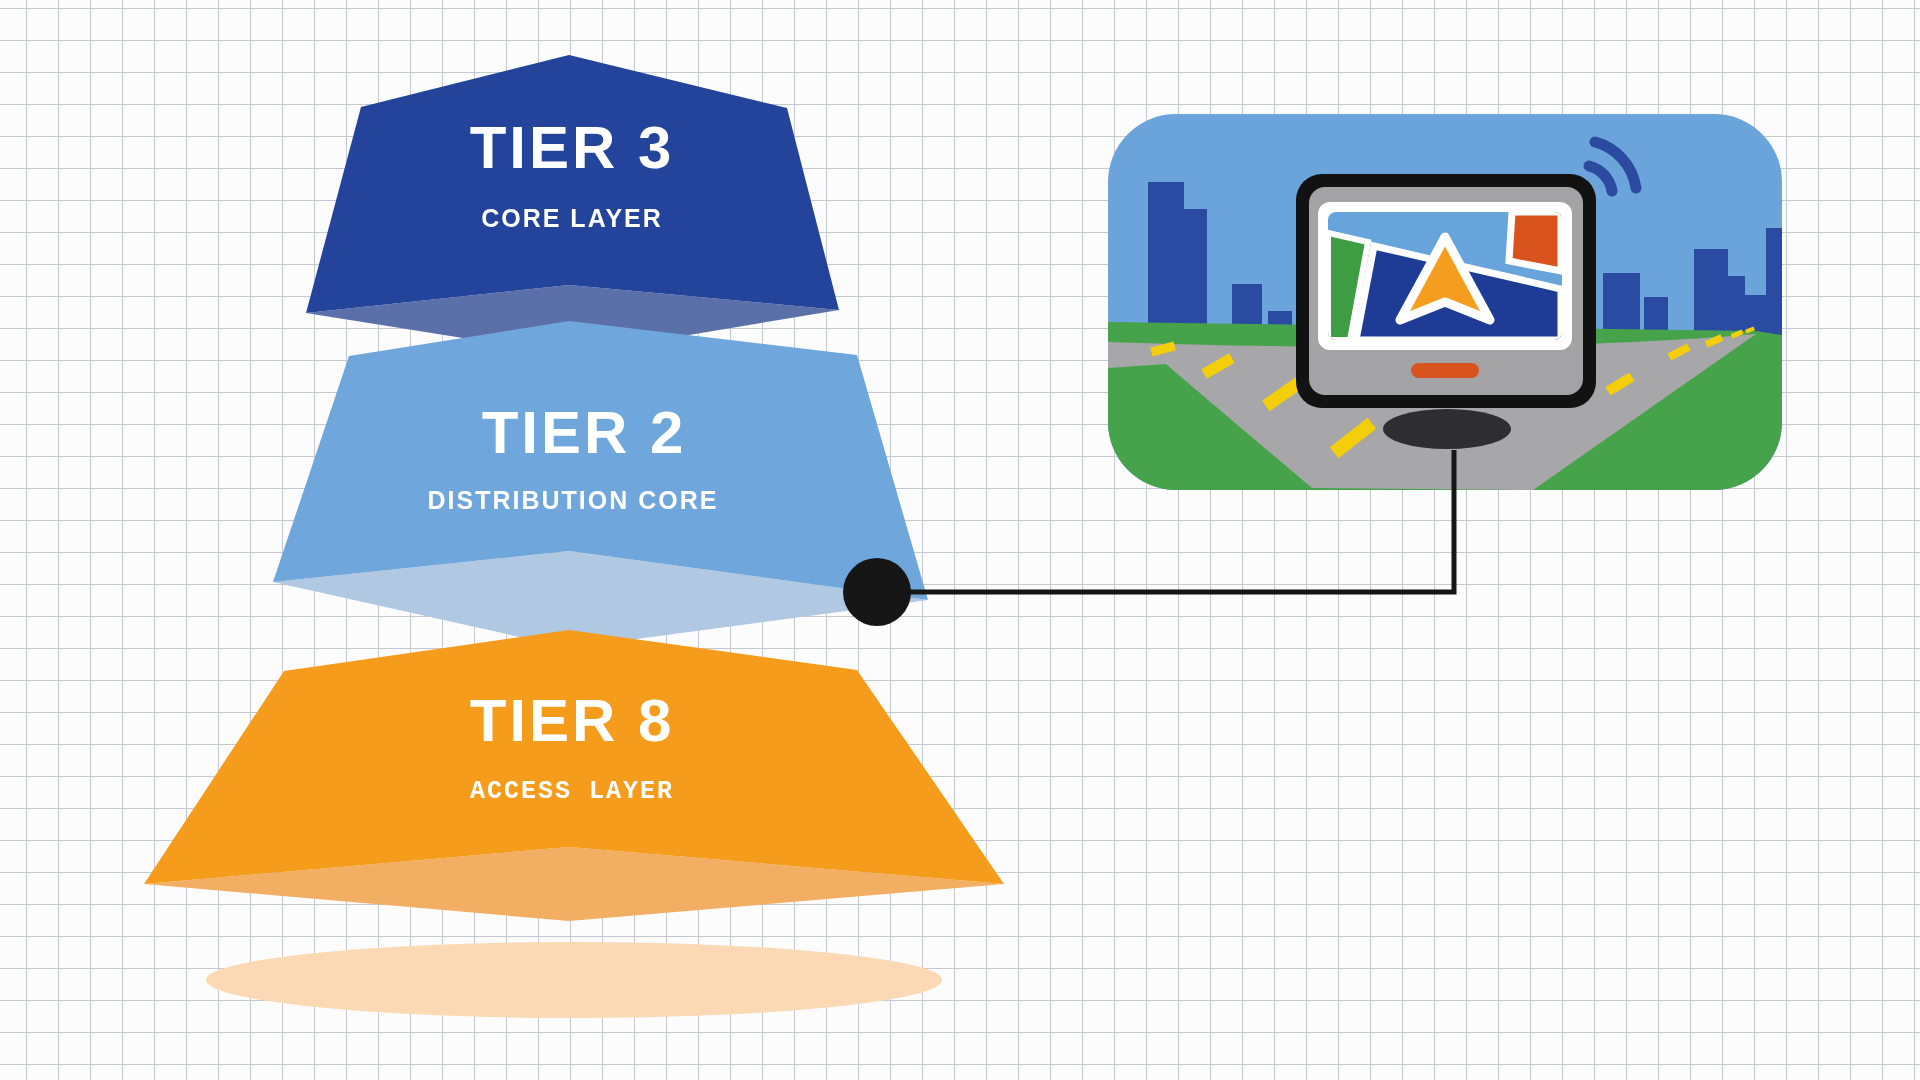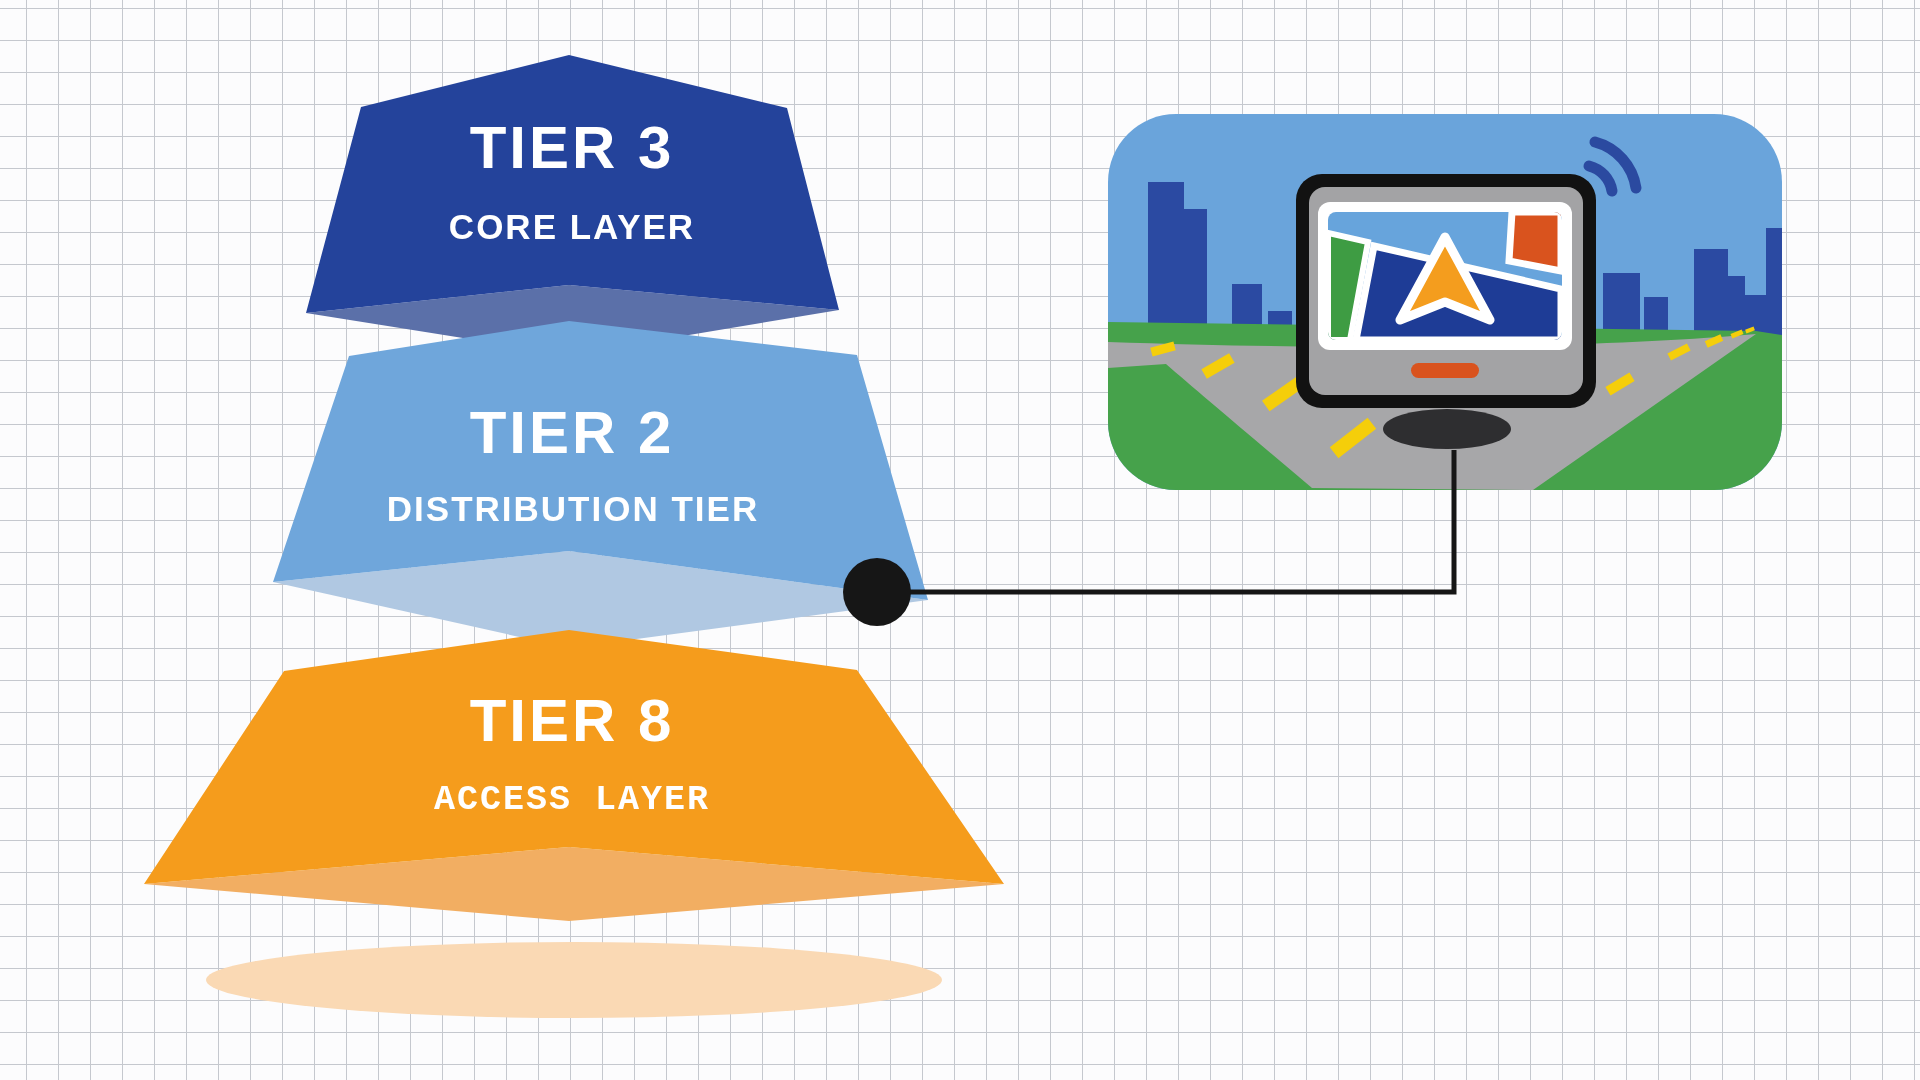--- a/index.html
+++ b/index.html
@@ -16,24 +16,24 @@
     background-size:32px 32px;
     background-position:-6px 8px;
   }
   svg.diagram{position:absolute;inset:0;}
   .label{
     position:absolute;transform:translate(-50%,-50%);
     color:var(--c-label_text,#FFFFFF);font-weight:bold;white-space:nowrap;
     text-align:right;user-select:none;
   }
   .tier-title{font-size:60px;letter-spacing:3px;}
-  .tier-subtitle{font-size:35px;letter-spacing:2px;margin-top:9px;}
+  .tier-subtitle{font-size:25px;letter-spacing:2px;}
   #t3-title{left:572px;top:147px;}
   #t3-sub{left:572px;top:218px;}
-  #t2-title{left:572px;top:432px;}
+  #t2-title{left:584px;top:432px;}
   #t2-sub{left:573px;top:500px;}
   #t1-title{left:572px;top:720px;}
   #t1-sub{left:572px;top:791px;font-family:Liberation Mono, monospace;}
 </style>
 </head>
 <body>
 
 <div class="grid-bg"></div>
 
 <svg class="diagram" width="1920" height="1080" viewBox="0 0 1920 1080">
@@ -111,16 +111,16 @@
   </g>
 
   <polyline points="877,592 1454,592 1454,450" fill="none" stroke-width="5" stroke="#161616"></polyline>
   <circle cx="877" cy="592" r="34" fill="#161616"></circle>
 </svg>
 
 <div class="label tier-title" id="t3-title">TIER 3</div>
 <div class="label tier-subtitle" id="t3-sub">CORE LAYER</div>
 
 <div class="label tier-title" id="t2-title">TIER 2</div>
-<div class="label tier-subtitle" id="t2-sub">DISTRIBUTION TIER</div>
+<div class="label tier-subtitle" id="t2-sub">DISTRIBUTION CORE</div>
 
 <div class="label tier-title" id="t1-title">TIER 8</div>
 <div class="label tier-subtitle" id="t1-sub">ACCESS LAYER</div>
 
 </body></html>

